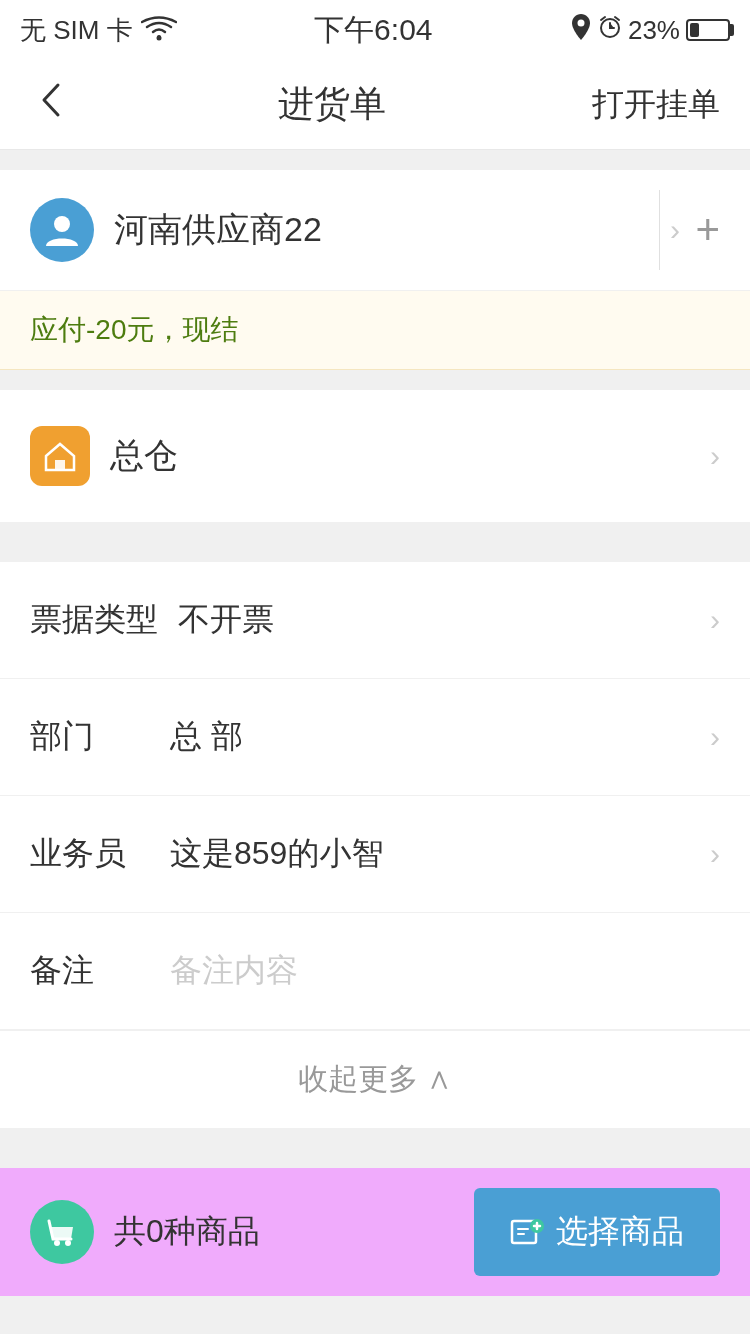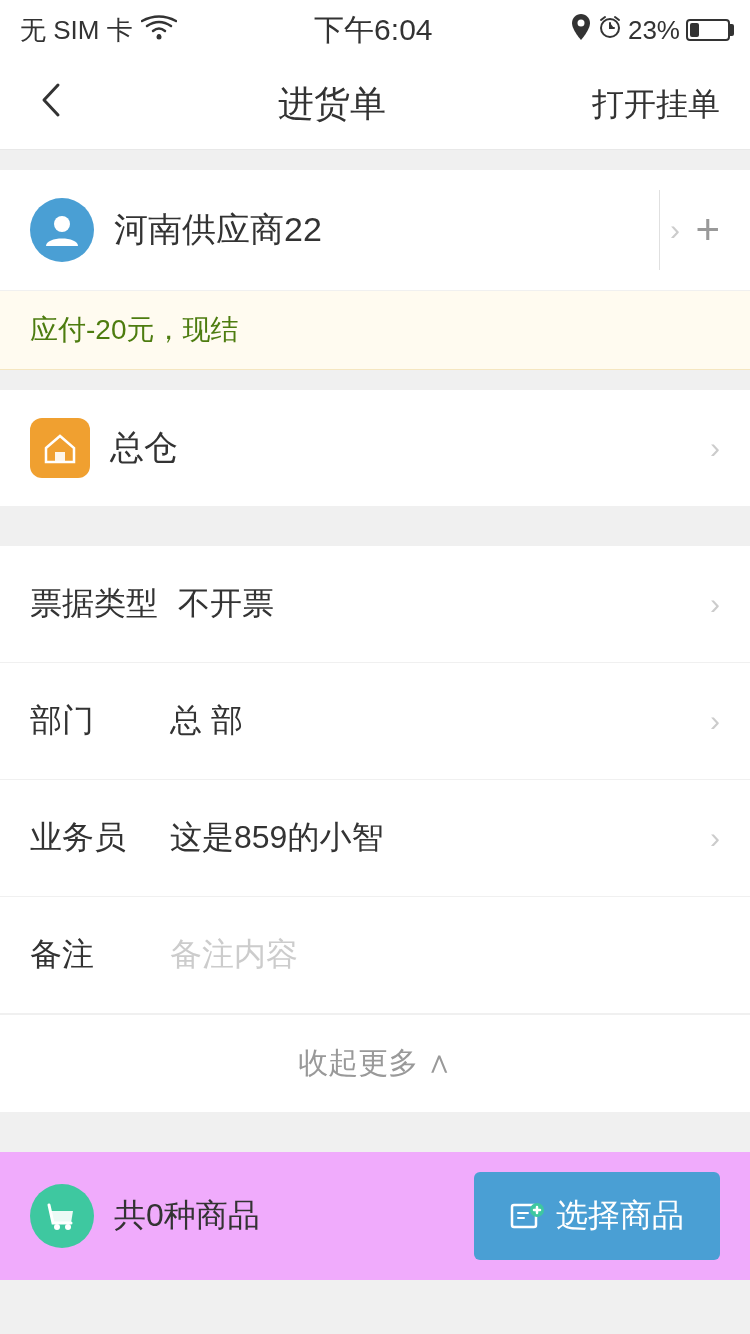--- a/index.html
+++ b/index.html
@@ -20,21 +20,21 @@
       background: #fff;
       display: flex;
       align-items: center;
       justify-content: space-between;
       padding: 0 20px;
       font-size: 26px;
       color: #333;
     }
     .status-left {
       display: flex;
-      align-items: center;
+      align-items: flex-end;
       gap: 8px;
     }
     .status-center {
       font-size: 30px;
       font-weight: 500;
     }
     .status-right {
       display: flex;
       align-items: center;
       gap: 6px;
@@ -164,21 +164,21 @@
       padding: 20px 30px;
       font-size: 28px;
       color: #4d7c0f;
       border-bottom: 1px solid #f5e6c0;
     }
 
     
     .warehouse-row {
       display: flex;
       align-items: center;
-      padding: 28px 30px;
+      padding: 36px 30px;
       background: #fff;
     }
     .warehouse-icon {
       width: 60px;
       height: 60px;
       border-radius: 12px;
       background: #f0a030;
       display: flex;
       align-items: center;
       justify-content: center;

